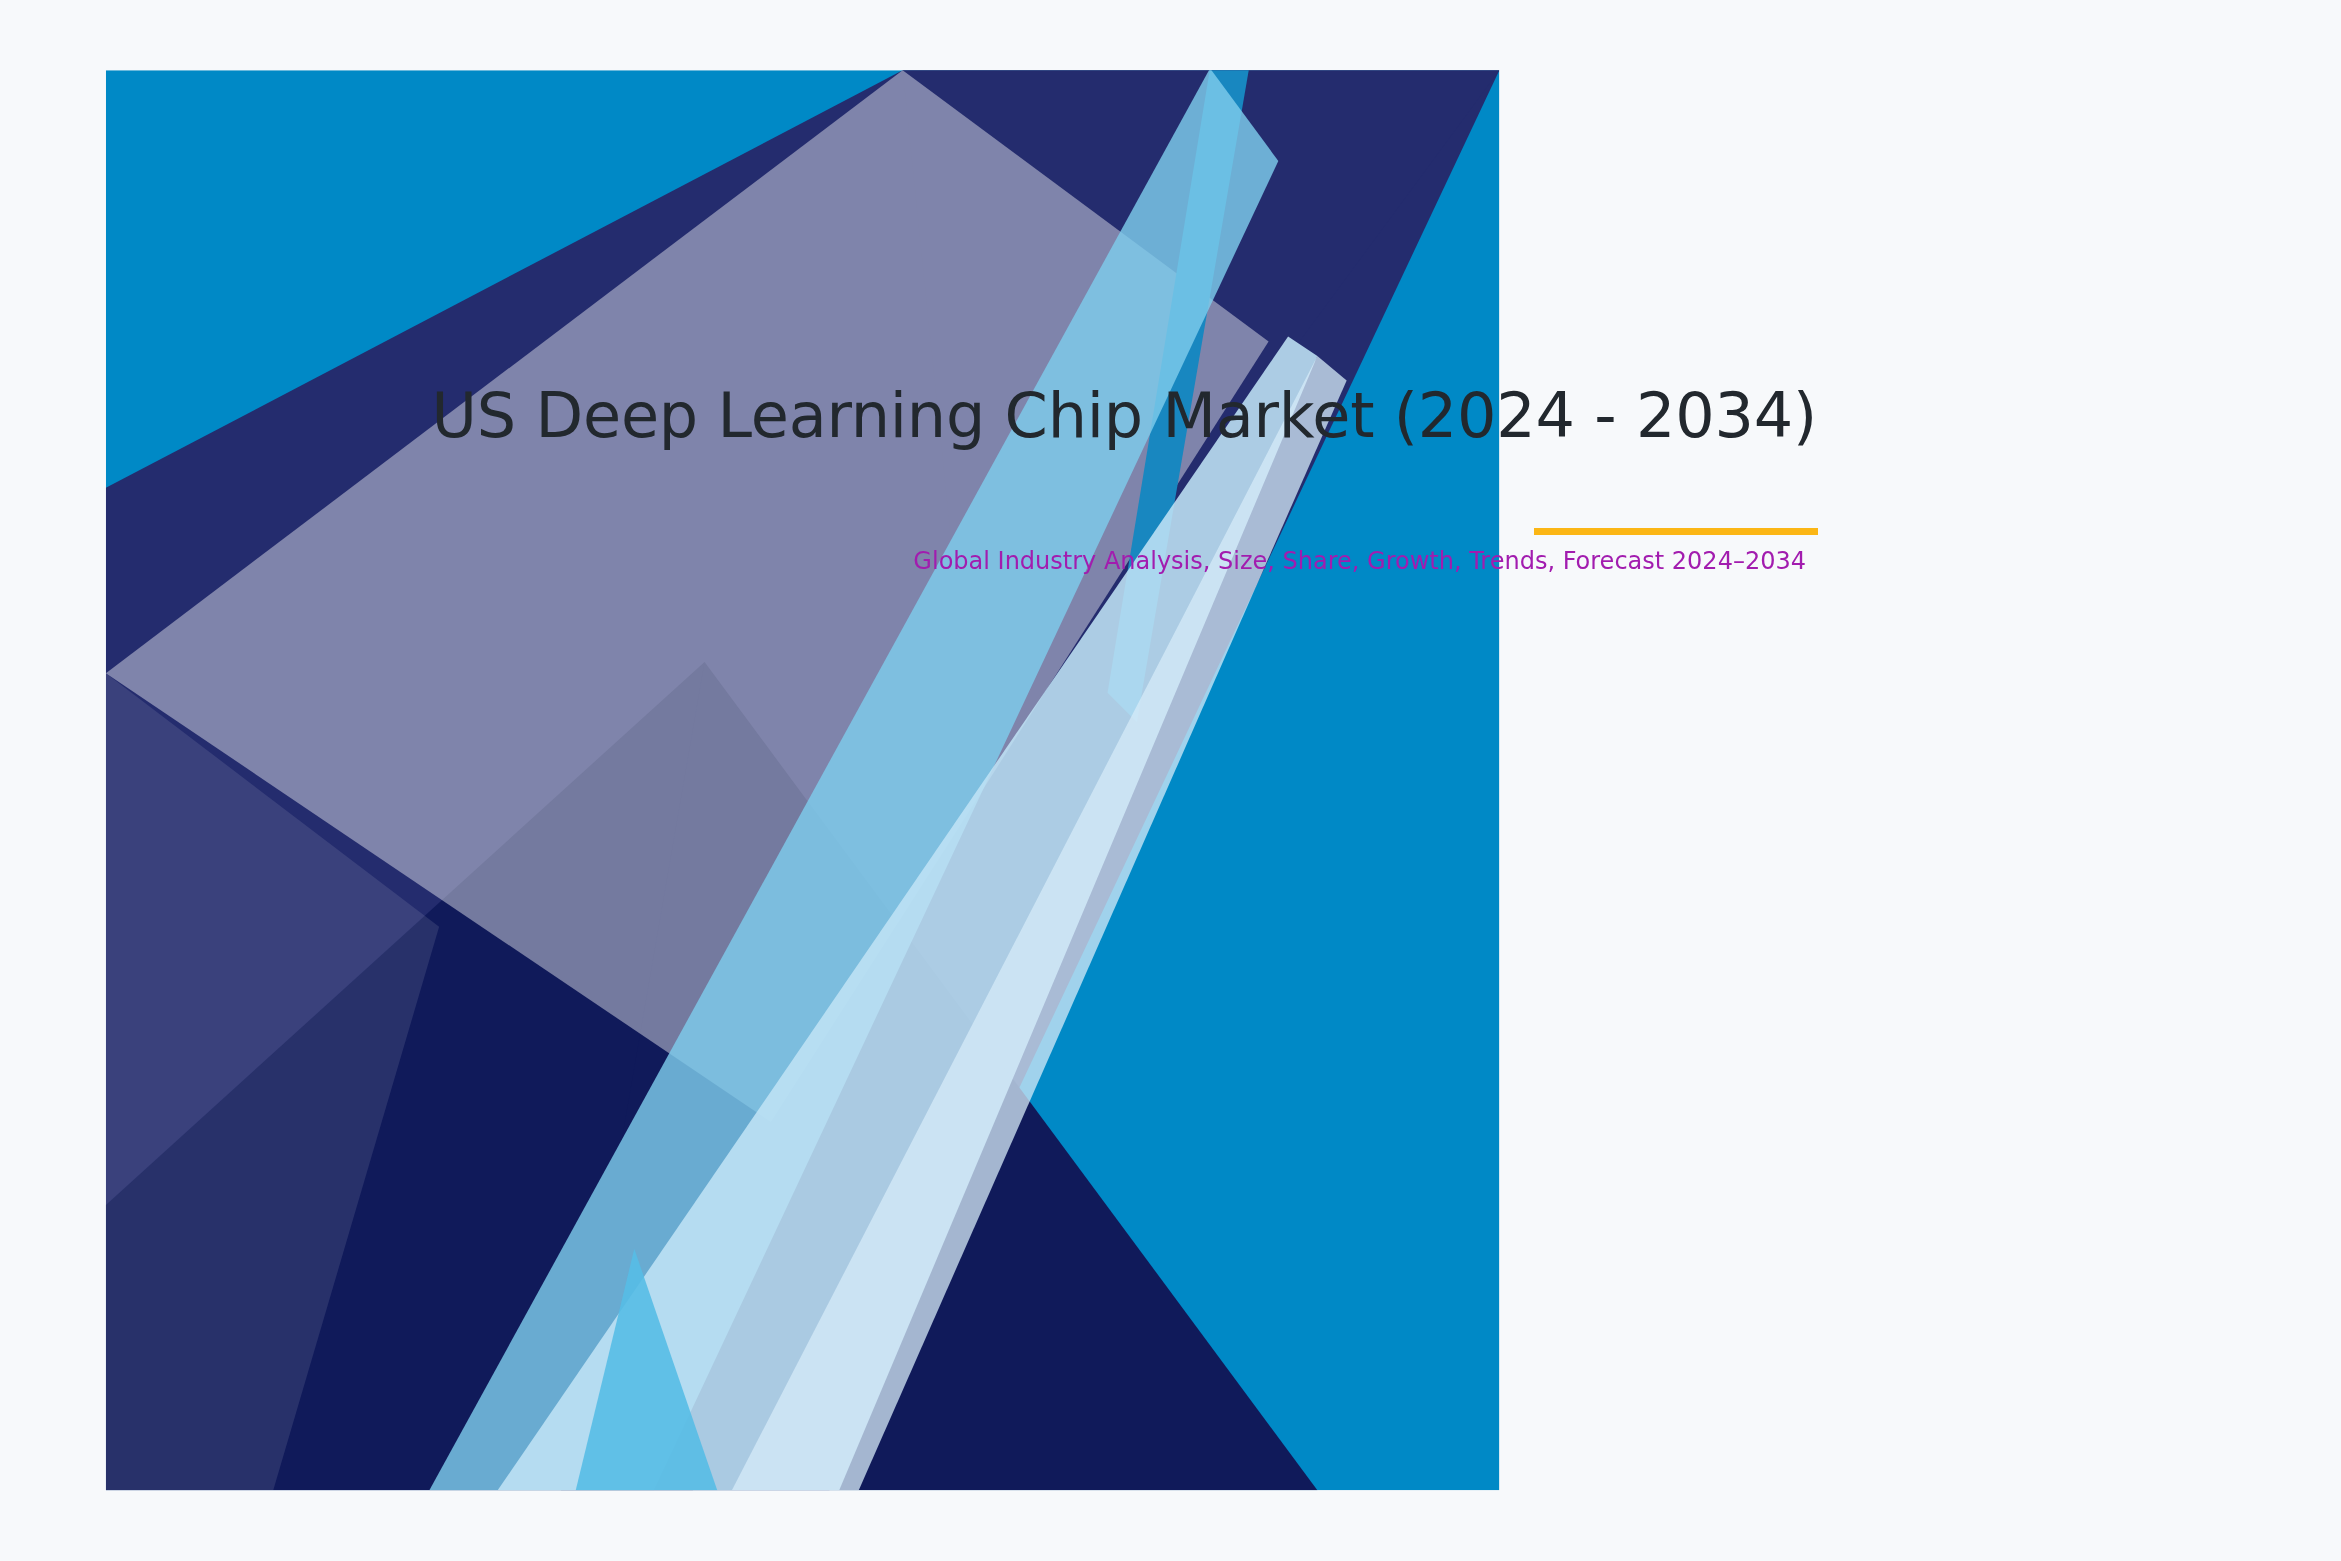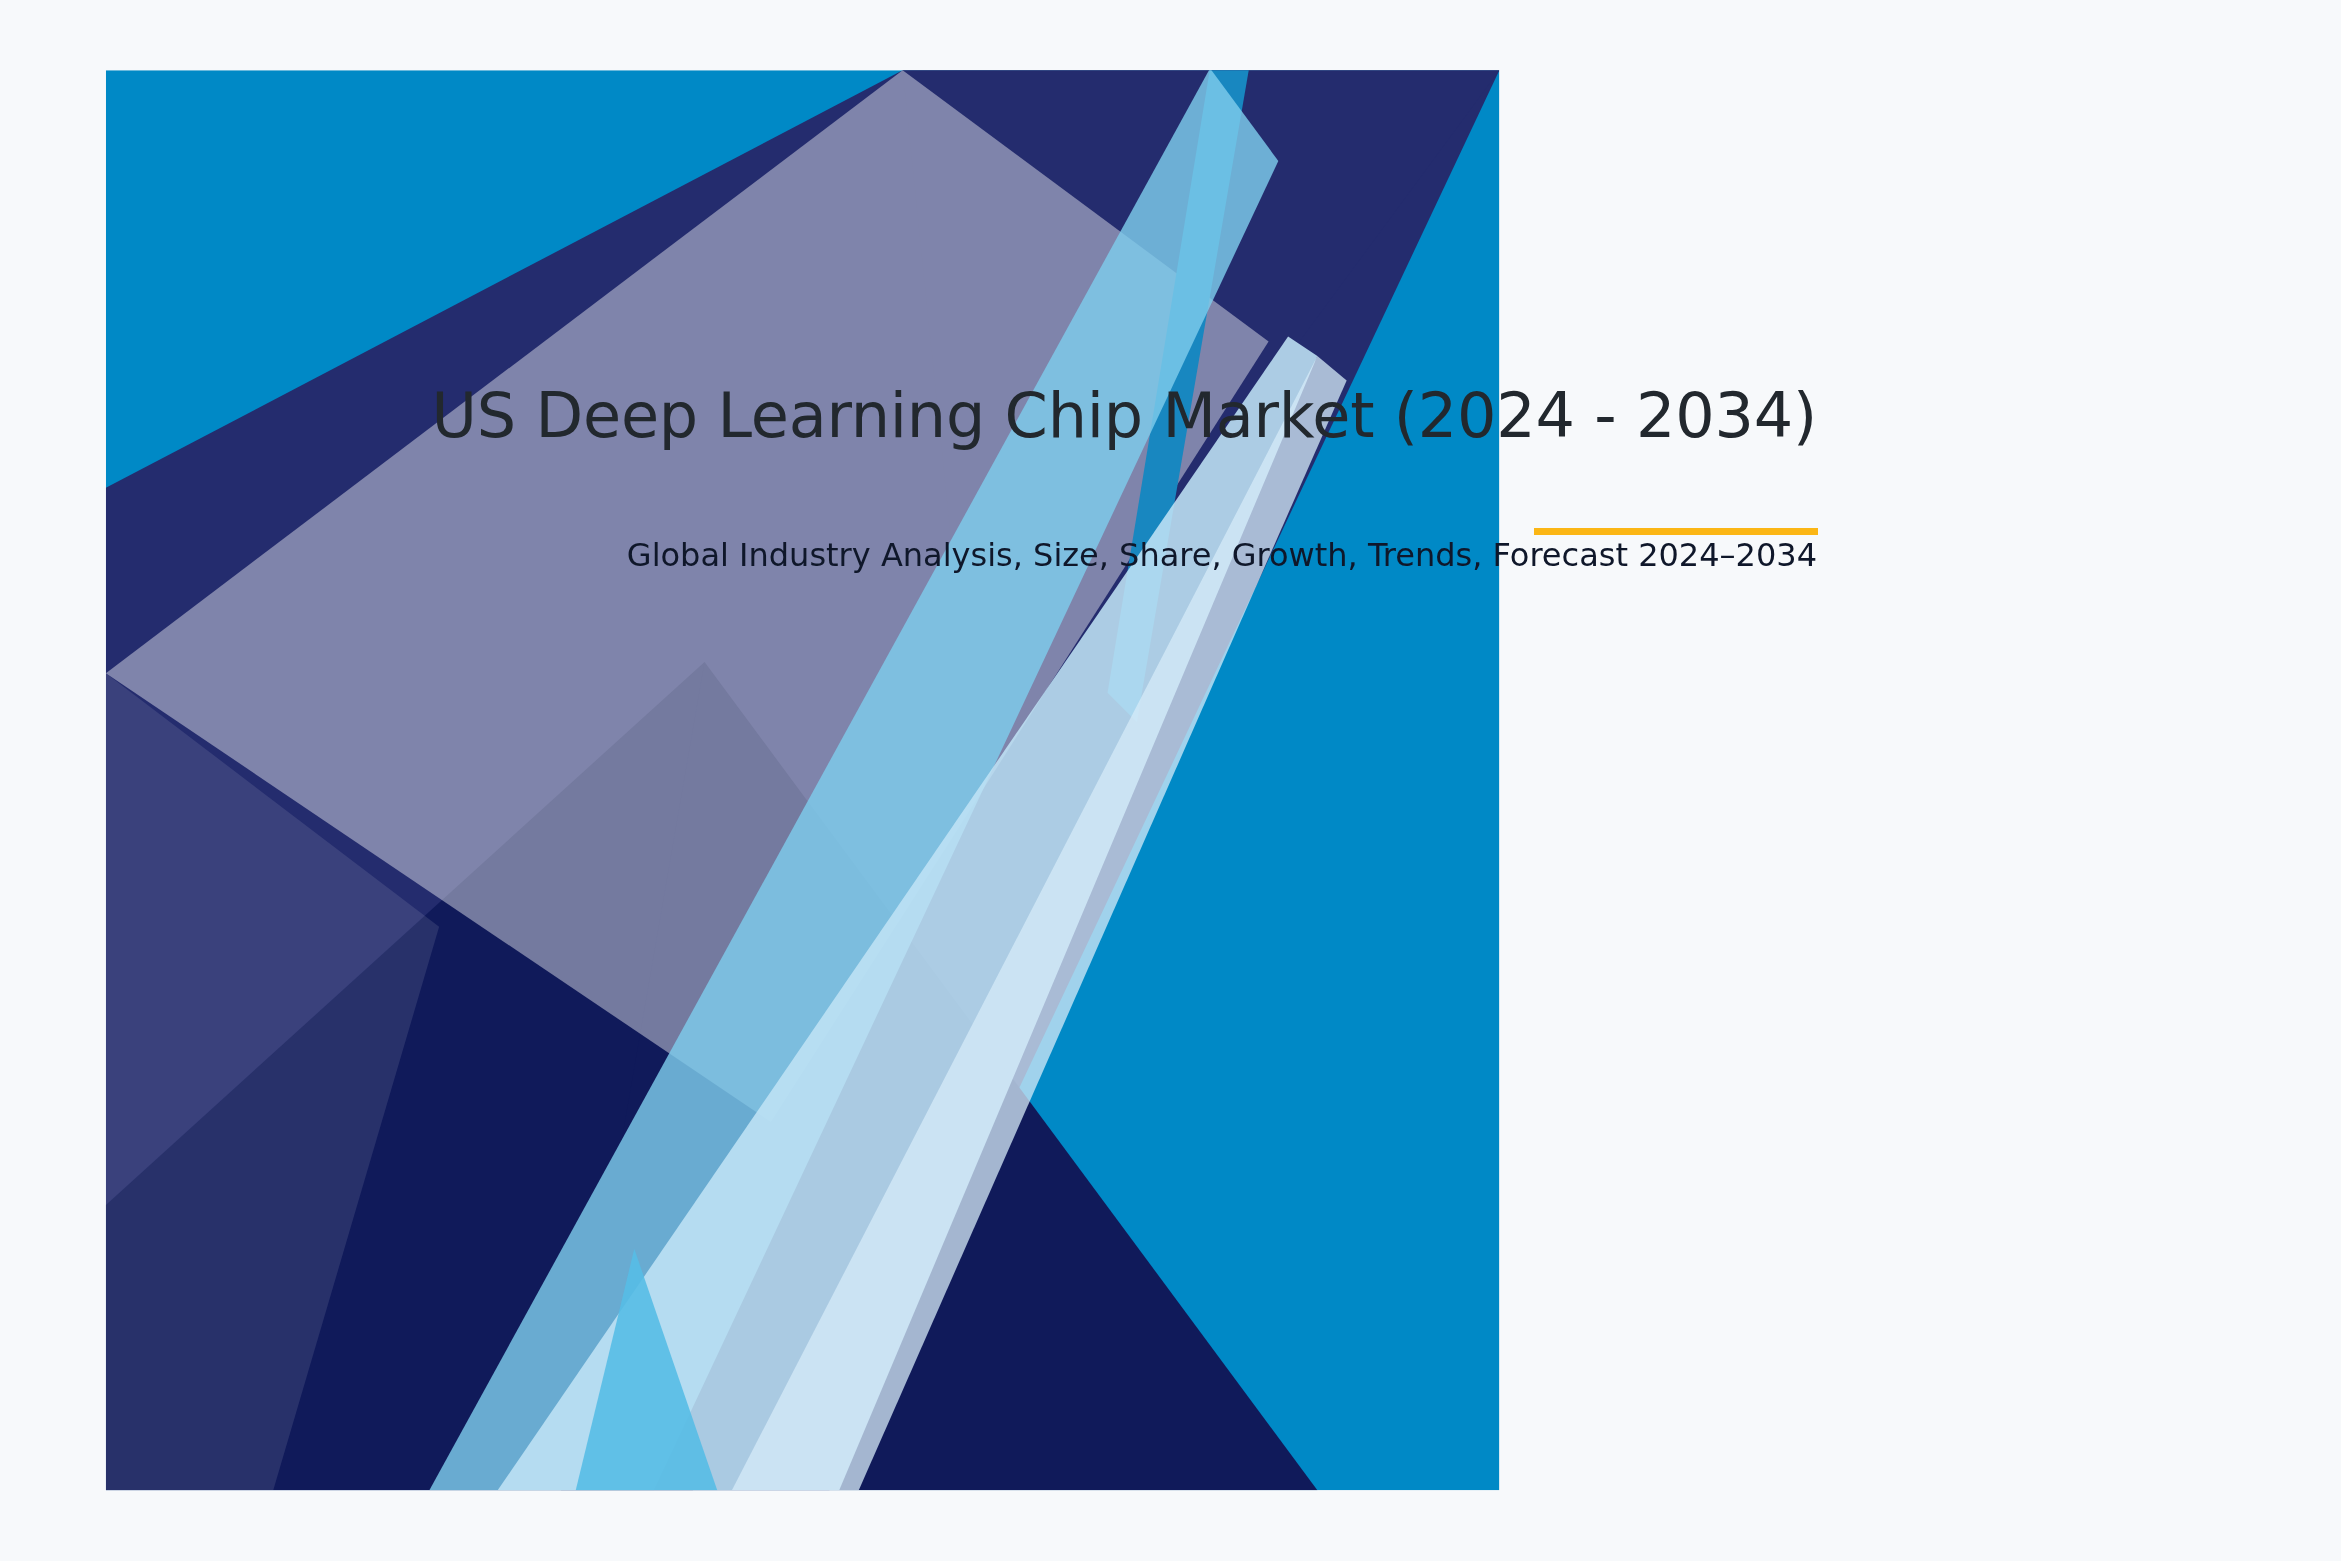--- a/index.html
+++ b/index.html
@@ -46,26 +46,26 @@
   #page-title {
     margin: 0;
     font-size: 62px;
     font-weight: 400;
     line-height: 1.45;
     letter-spacing: -0.2px;
     color: #22282E;
     font-family: "DejaVu Sans", "Liberation Sans", sans-serif;
   }
   #page-subtitle {
-    margin: 0;
+    margin: 11px;
     padding-top: 72px;
-    font-size: 32px;
+    font-size: 24px;
     font-weight: 400;
     line-height: 1.42;
-    color: #0f172a;
+    color: #a21caf;
     font-family: "DejaVu Sans", "Liberation Sans", sans-serif;
   }
 </style>
 </head>
 <body>
 
 <div id="page">
 
   <svg id="artwork" viewBox="0 0 4800 3200" preserveAspectRatio="none" xmlns="http://www.w3.org/2000/svg">
     <defs>

